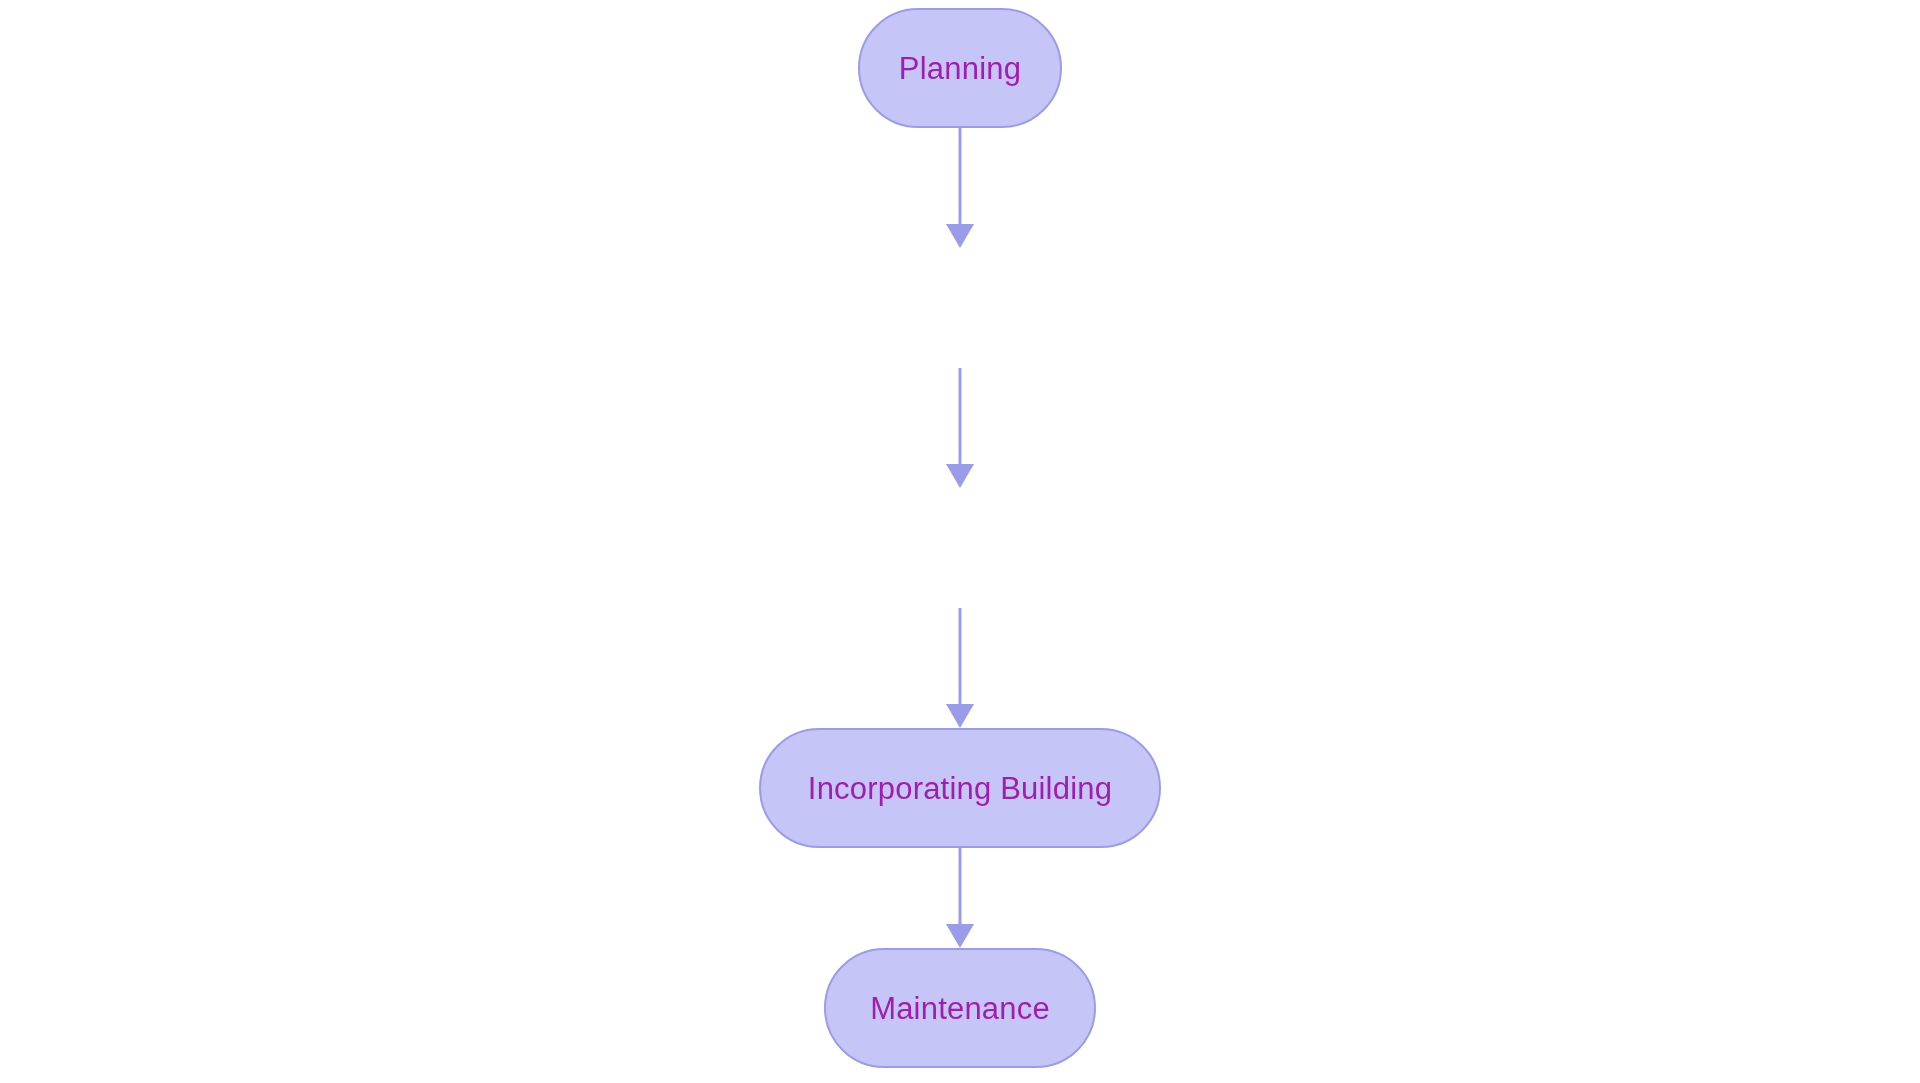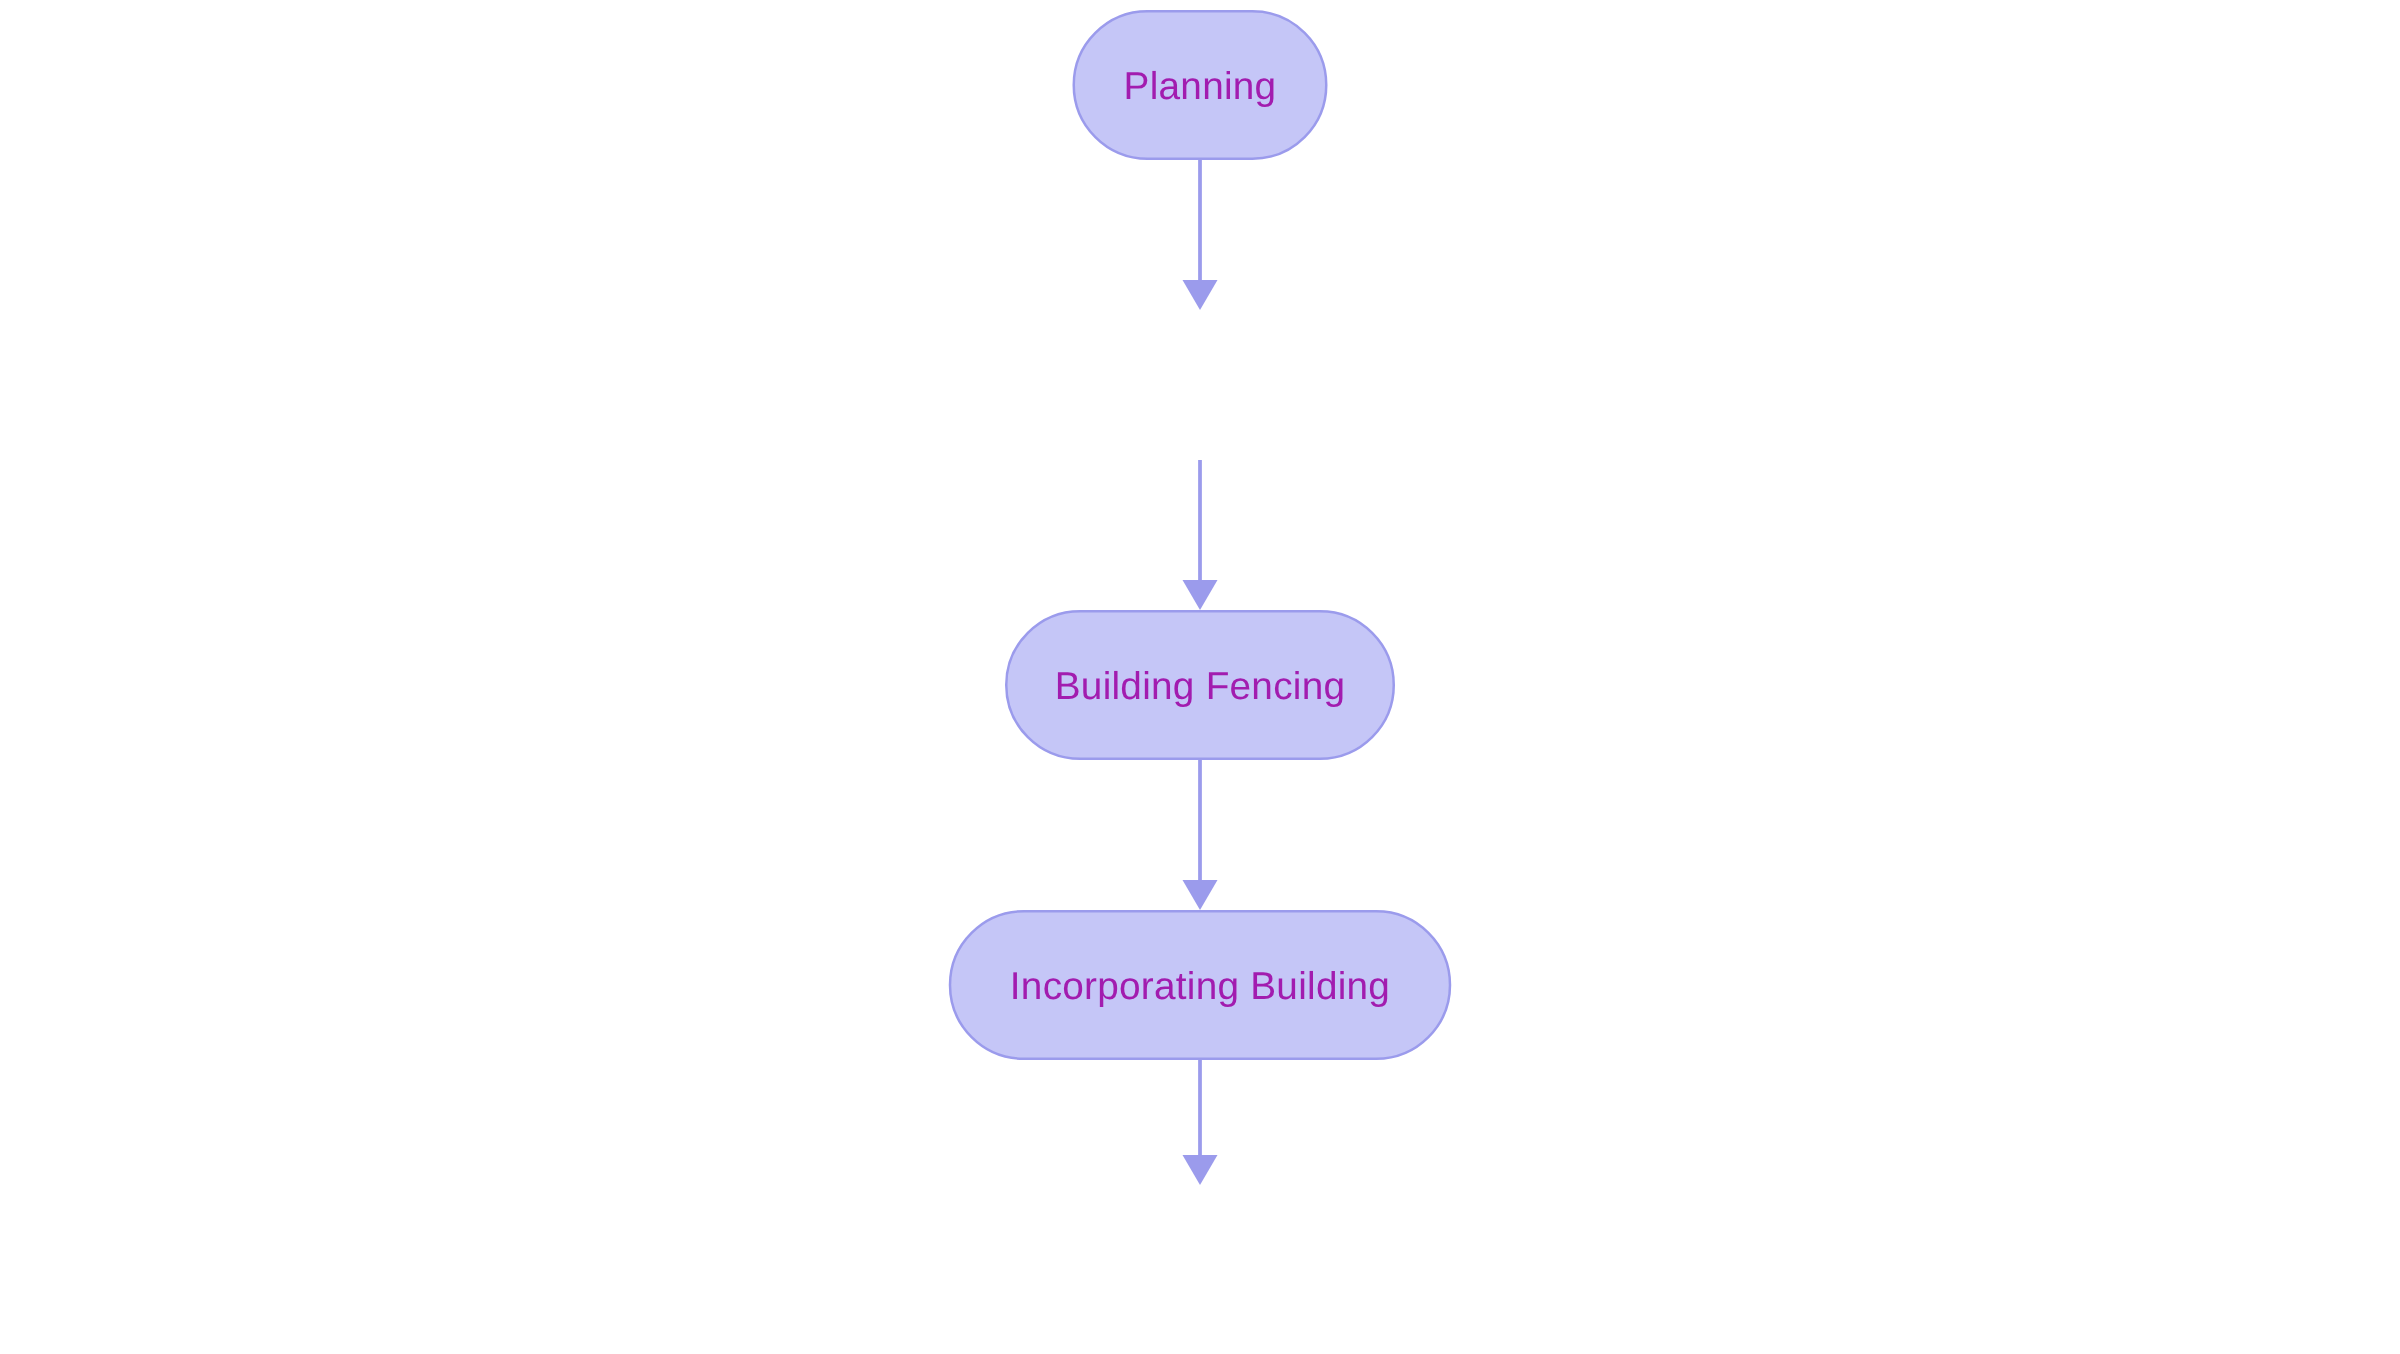--- a/index.html
+++ b/index.html
@@ -100,23 +100,23 @@
     </g>
   </svg>
 
   <div id="node-layer">
 
     <div class="flow-node" id="node-planning">
       <span class="flow-node-label">Planning</span>
     </div>
 
 
-    <div class="flow-node" id="node-building-fencing">
-      <span class="flow-node-label">Building Fencing</span>
-    </div>
 
     <div class="flow-node" id="node-incorporating-features">
       <span class="flow-node-label">Incorporating Building</span>
     </div>
 
+    <div class="flow-node" id="node-maintenance">
+      <span class="flow-node-label">Maintenance</span>
+    </div>
 
   </div>
 </div>
 
 </body></html>

